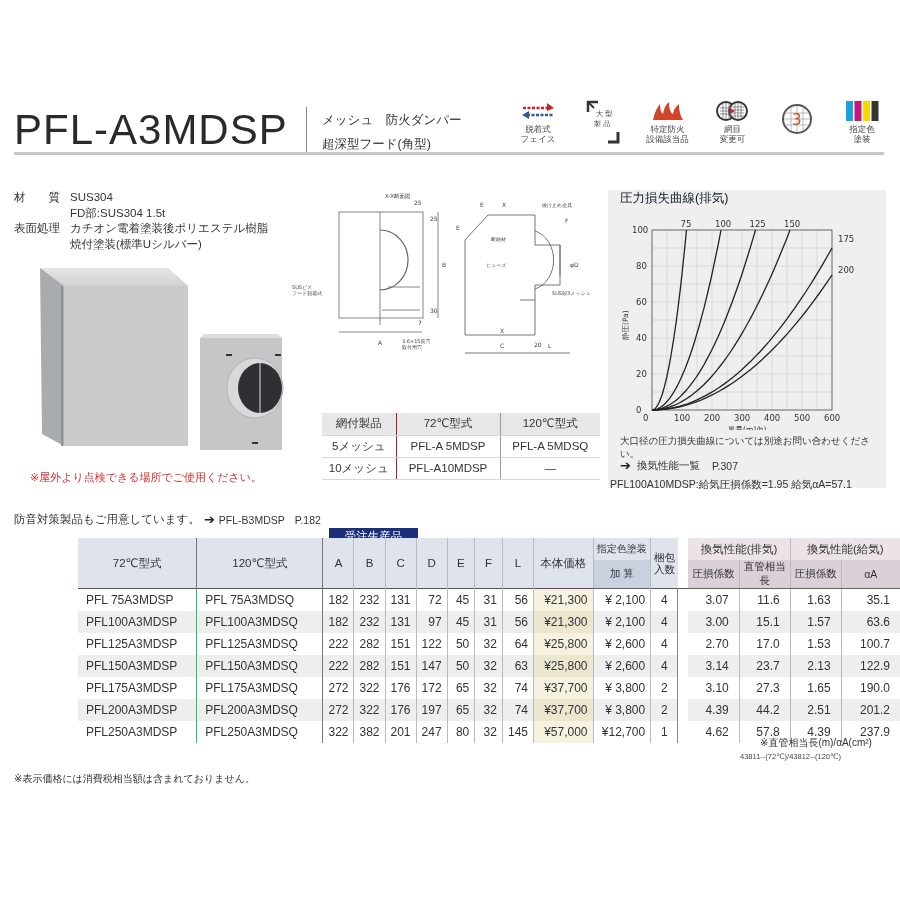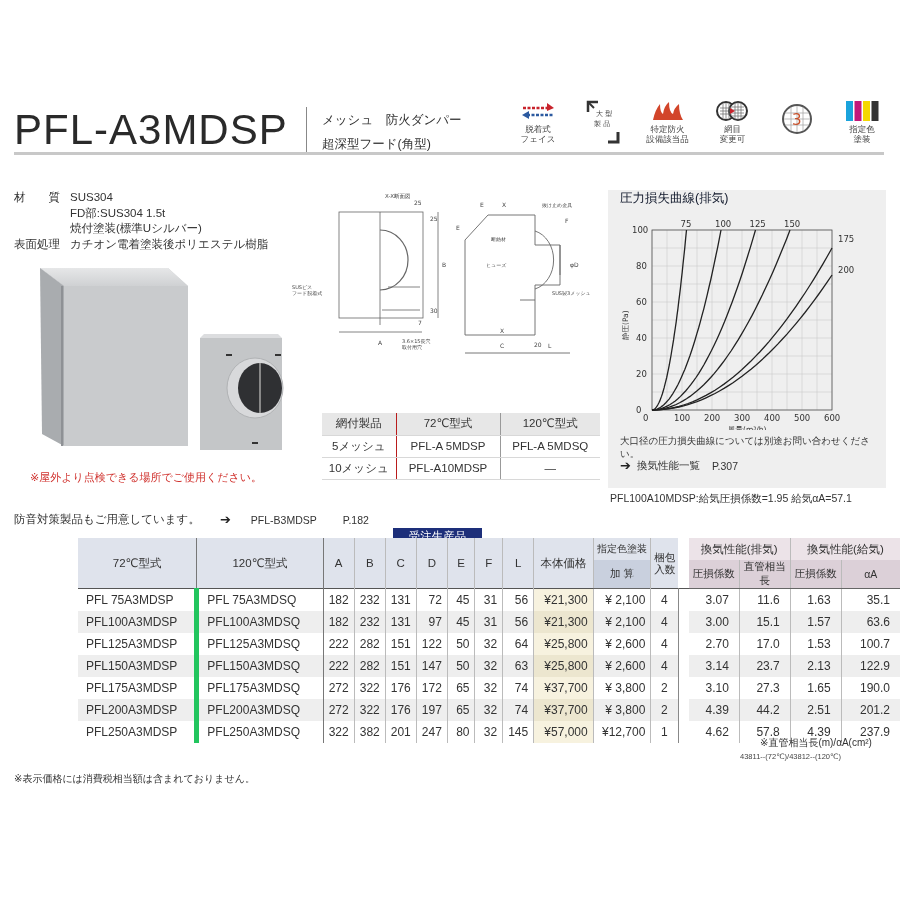--- a/index.html
+++ b/index.html
@@ -33,31 +33,31 @@
 
   
   .mesh-table { left: 322px; top: 413px; border-collapse: collapse; font-size: 11.5px; }
   .mesh-table td, .mesh-table th { height: 22px; text-align: center; font-weight: 400; padding: 0 6px; border-bottom: 1px solid #d8d8d8; }
   .mesh-table th { background: #e7e7e7; }
   .mesh-table .c1 { width: 74px; border-right: 1px solid #b91c1c; }
   .mesh-table .c2 { width: 104px; border-right: 1px solid #999; }
   .mesh-table .c3 { width: 100px; }
 
   .note-red { left: 30px; top: 470px; font-size: 11px; color: #d0312d; }
-  .note-acoustic { left: 14px; top: 494px; font-size: 11.5px; color: #333; display: flex; align-items: center; gap: 20px; }
+  .note-acoustic { left: 14px; top: 494px; font-size: 11.5px; color: #333; display: flex; align-items: center; gap: 4px; }
   .badge { background: #1d2f7a; color: #fff; padding: 1px 16px; font-size: 11.5px; margin-left: 4px; margin-top: 34px; }
   .arrow { font-weight: bold; font-size: 13px; color: #222; }
 
   
   .chart-panel { left: 608px; top: 190px; width: 278px; height: 298px; background: #efefef; }
   .chart-title { position: absolute; left: 12px; top: 0; font-size: 12.5px; color: #0f172a; font-weight: normal; }
   .chart-svg { position: absolute; left: 0; top: 0; }
   .chart-note { position: absolute; left: 12px; top: 245px; font-size: 9.5px; color: #333; }
   .chart-link { position: absolute; left: 12px; top: 268px; font-size: 10.5px; color: #333; display: flex; align-items: center; gap: 6px; }
-  .chart-extra { left: 610px; top: 490px; font-size: 10.5px; line-height: 16px; color: #333; }
+  .chart-extra { left: 610px; top: 476px; font-size: 10.5px; line-height: 16px; color: #333; }
 
   
   .main-table { left: 78px; top: 538px; border-collapse: collapse; font-size: 12px; color: #333; }
   .main-table th { font-weight: 400; background: #dfe3ec; height: 22px; text-align: center; font-size: 11.5px; }
   .main-table td { height: 22px; text-align: right; padding: 0 5px; border-left: 1px solid #bbb; }
   .main-table td.model { text-align: left; padding-left: 8px; }
   .main-table td.first { border-left: none; }
   .main-table tr.alt td { background: #eeeeee; }
   .main-table td.price { background: #f7f2df; }
   .main-table tr.alt td.price { background: #ece6cf; }
@@ -65,21 +65,21 @@
   .main-table th.sub { font-size: 10.5px; height: 18px; }
   .main-table th.hmodel { border-right: 1px solid #777; }
   .main-table th.hsep { border-left: 1px solid #bbb; }
   .main-table td.gap, .main-table th.gap { width: 10px; background: #fff !important; border: none; }
   .main-table th.perf { background: #ece3e8; }
   .main-table th.perfsub { background: #dcd0d8; font-size: 10.5px; }
   .main-table tr.head1 th { border-bottom: 0; }
   .main-table tr.head2 th.bot { border-bottom: 1px solid #666; }
   .main-table tbody tr:first-child td { border-top: 1px solid #555; }
   .main-table td.perfcell { text-align: right; padding-right: 10px; }
-  .main-table td.model2 { border-left: 5px solid #22c55e; }
+  .main-table td.model2 { border-left: 1px solid #22c55e; }
   .main-table td.dimA { border-left: 1px solid #777; }
 
   .code-note { left: 740px; top: 752px; font-size: 7.5px; color: #444; }
   .foot-left { left: 14px; top: 772px; font-size: 10px; color: #333; }
   .foot-right { left: 760px; top: 736px; font-size: 10px; color: #333; }
 </style>
 </head>
 <body>
 
 <div class="abs title">PFL-A3MDSP</div>
@@ -150,26 +150,26 @@
 <div class="abs spec">
   <div class="spec-row">
       <span class="spec-key">材　　質</span>
       <span class="spec-val">SUS304</span>
     </div>
   <div class="spec-row">
       <span class="spec-key"></span>
       <span class="spec-val">FD部:SUS304 1.5t</span>
     </div>
   <div class="spec-row">
+      <span class="spec-key">表面処理</span>
+      <span class="spec-val">カチオン電着塗装後ポリエステル樹脂</span>
+    </div>
+  <div class="spec-row">
       <span class="spec-key"></span>
       <span class="spec-val">焼付塗装(標準Uシルバー)</span>
-    </div>
-  <div class="spec-row">
-      <span class="spec-key">表面処理</span>
-      <span class="spec-val">カチオン電着塗装後ポリエステル樹脂</span>
     </div>
 </div>
 
 <svg class="abs photo" viewBox="0 0 280 200" width="280" height="200">
   <defs>
     <linearGradient id="g1" x1="0" x2="1">
         <stop offset="0" stop-color="#b9bcbf"></stop>
         <stop offset="1" stop-color="#d2d4d6"></stop>
       </linearGradient>
     <linearGradient id="g2" x1="0" x2="0" y1="0" y2="1">

